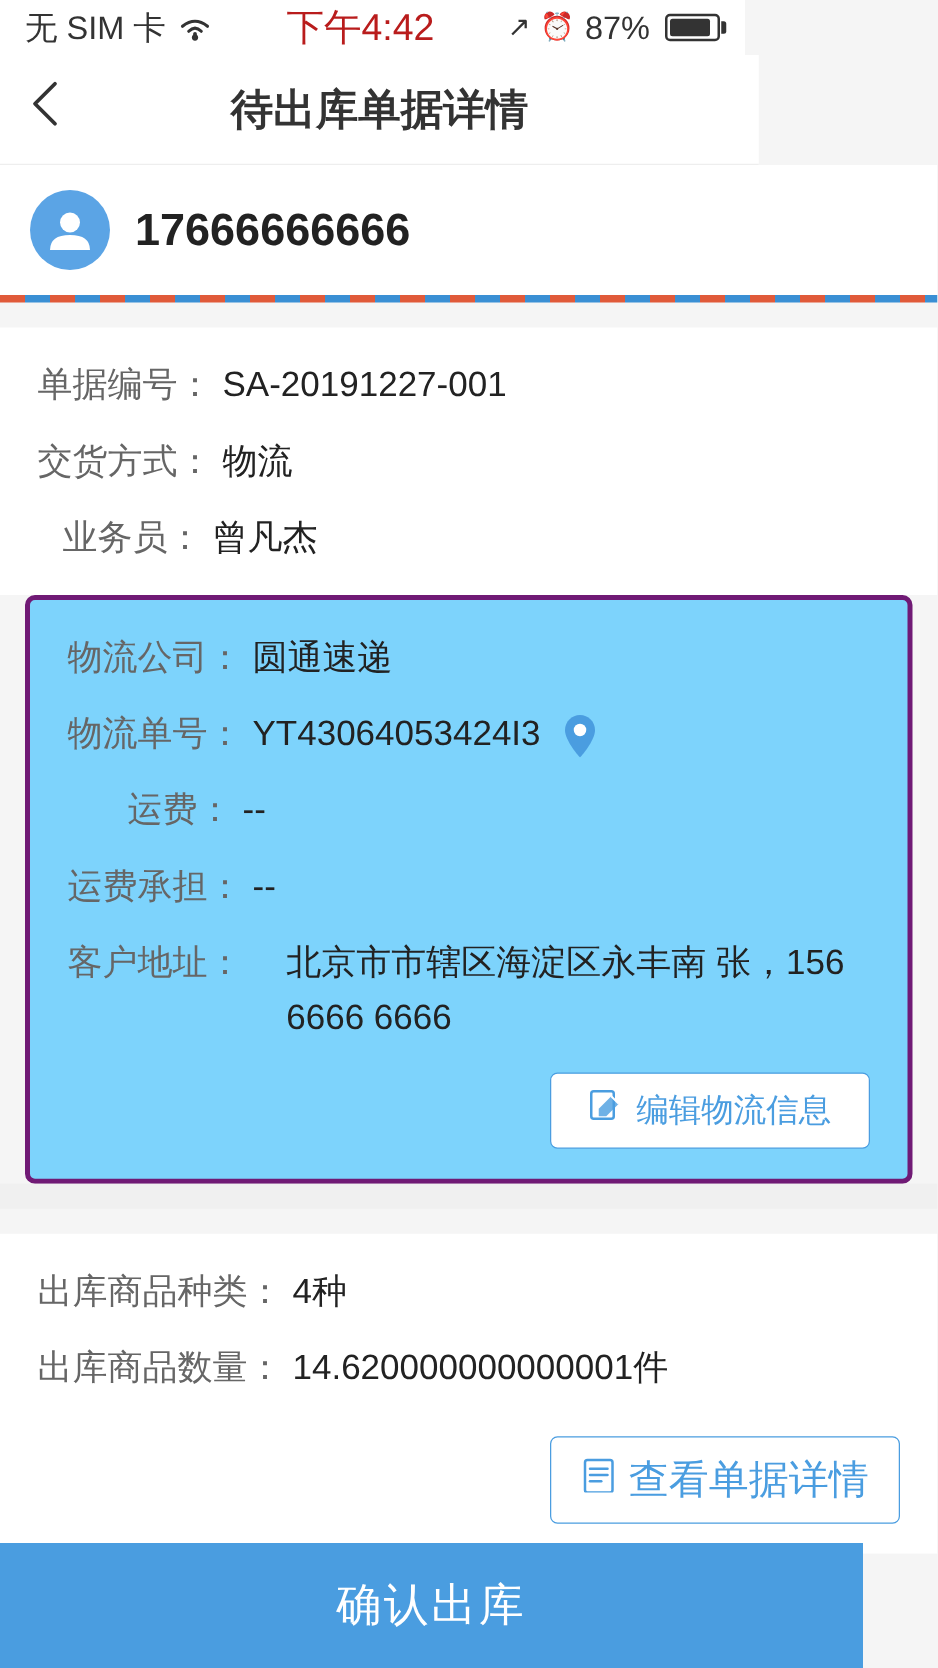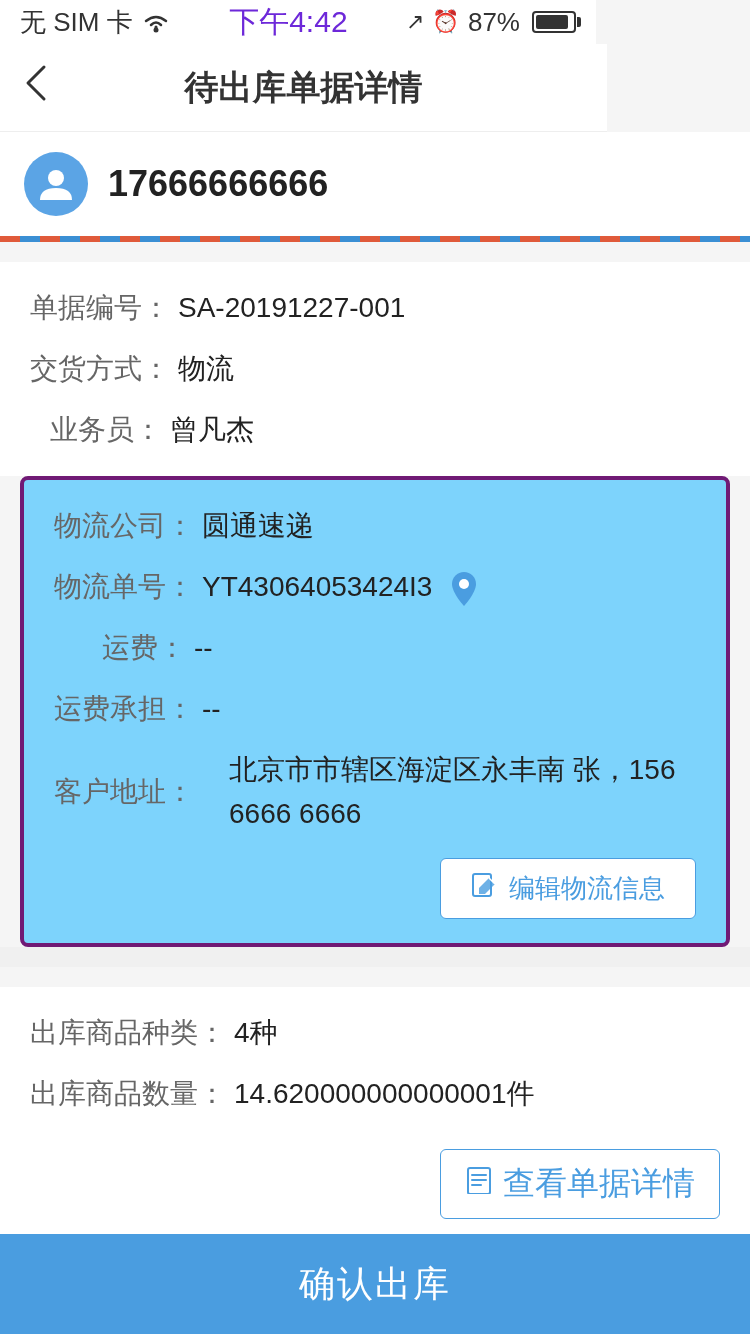--- a/index.html
+++ b/index.html
@@ -27,21 +27,21 @@
     .status-left {
       font-size: 26px;
       color: #333;
       display: flex;
       align-items: center;
       gap: 8px;
     }
     .status-center {
       font-size: 30px;
       font-weight: 500;
-      color: #6d28d9;
+      color: #b91c1c;
     }
     .status-right {
       display: flex;
       align-items: center;
       gap: 8px;
       font-size: 26px;
       color: #333;
     }
     .battery-icon {
       display: inline-block;
@@ -139,21 +139,21 @@
     }
 
     
     .section {
       background: #fff;
       margin-top: 20px;
       padding: 24px 30px;
     }
     .info-row {
       display: flex;
-      align-items: center;
+      align-items: flex-start;
       margin-bottom: 16px;
       font-size: 28px;
       line-height: 1.6;
     }
     .info-row:last-child {
       margin-bottom: 0;
     }
     .info-label {
       color: #666;
       white-space: nowrap;
@@ -243,21 +243,21 @@
     .content-area {
       min-height: 200px;
       background: #f5f5f5;
     }
 
     
     .confirm-btn {
       position: fixed;
       bottom: 0;
       left: 0;
-      width: 750px;
+      width: 690px;
       height: 100px;
       background: #4a9de0;
       color: #fff;
       font-size: 36px;
       font-weight: 500;
       display: flex;
       align-items: center;
       justify-content: center;
       cursor: pointer;
       letter-spacing: 2px;

